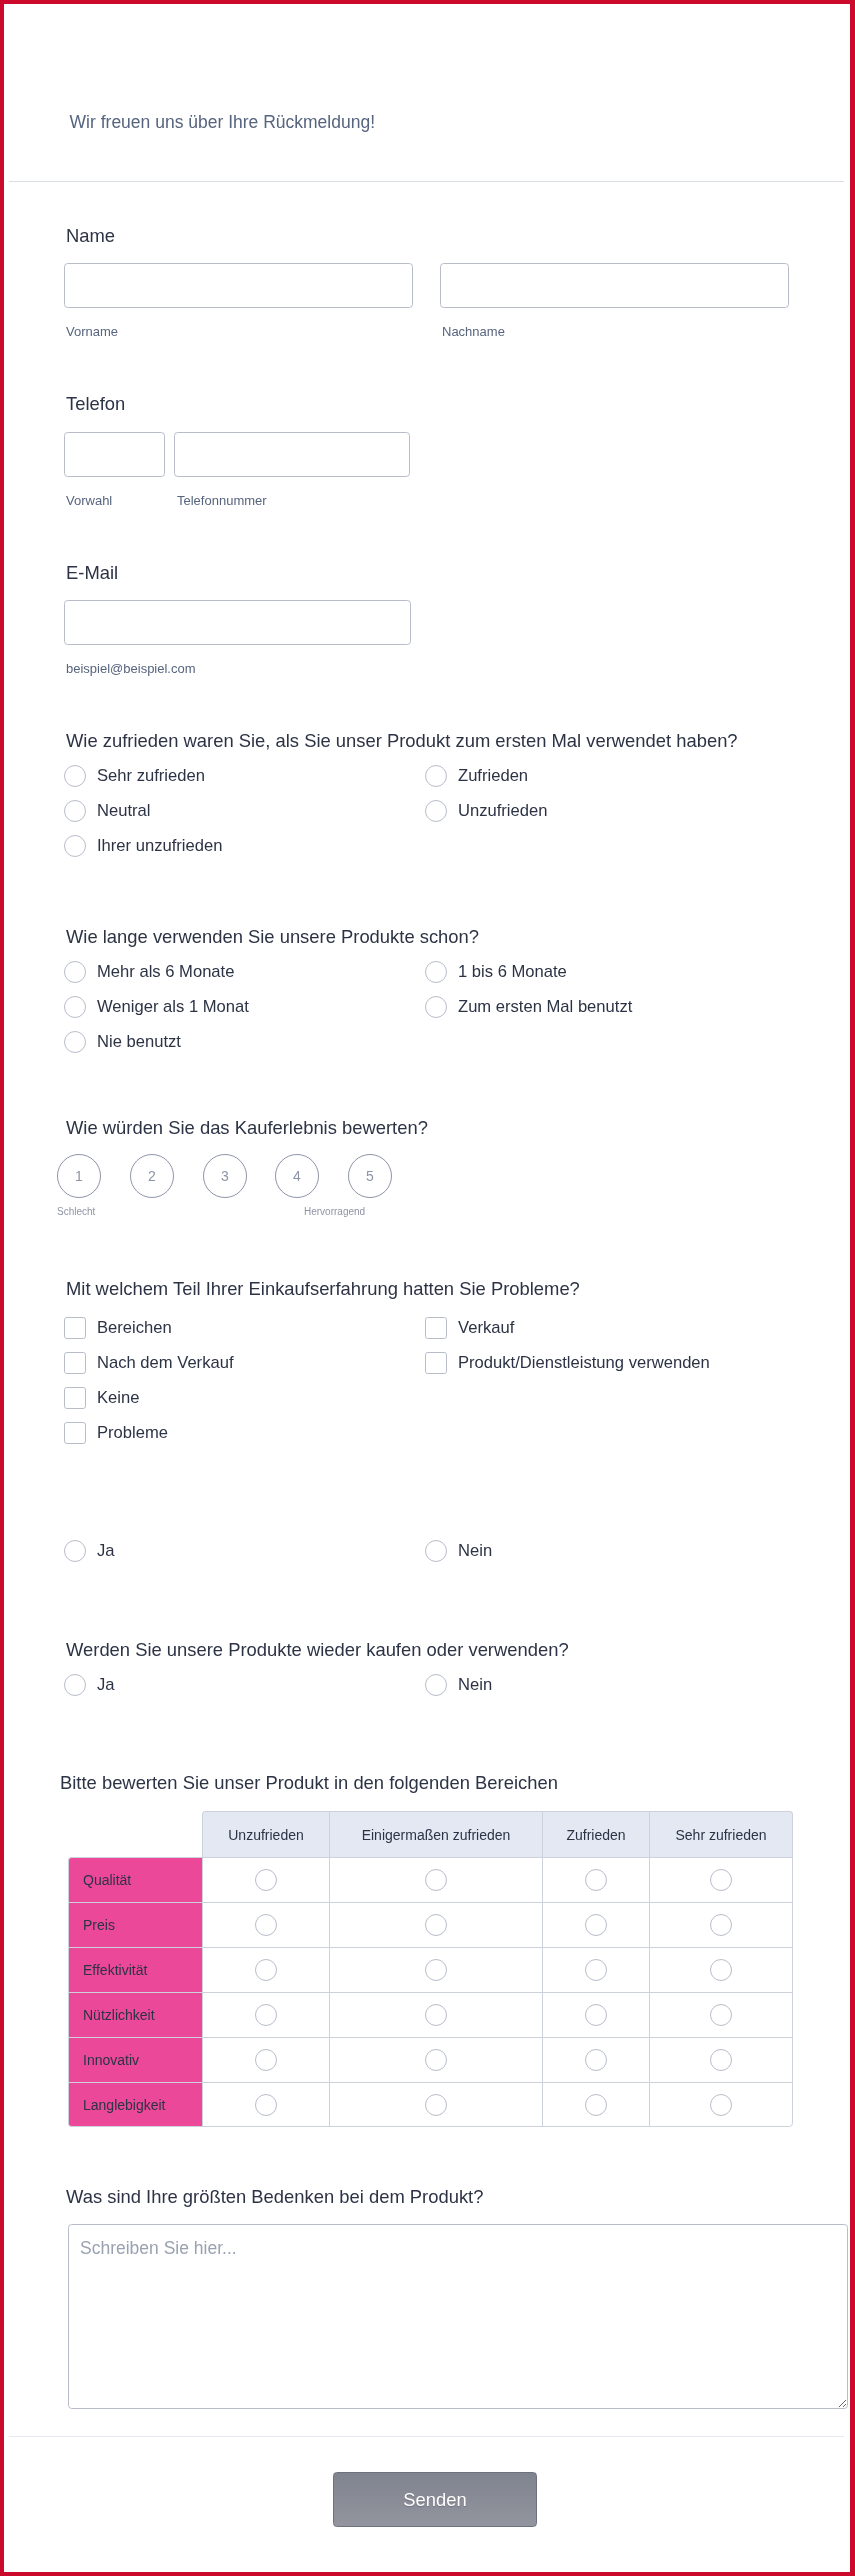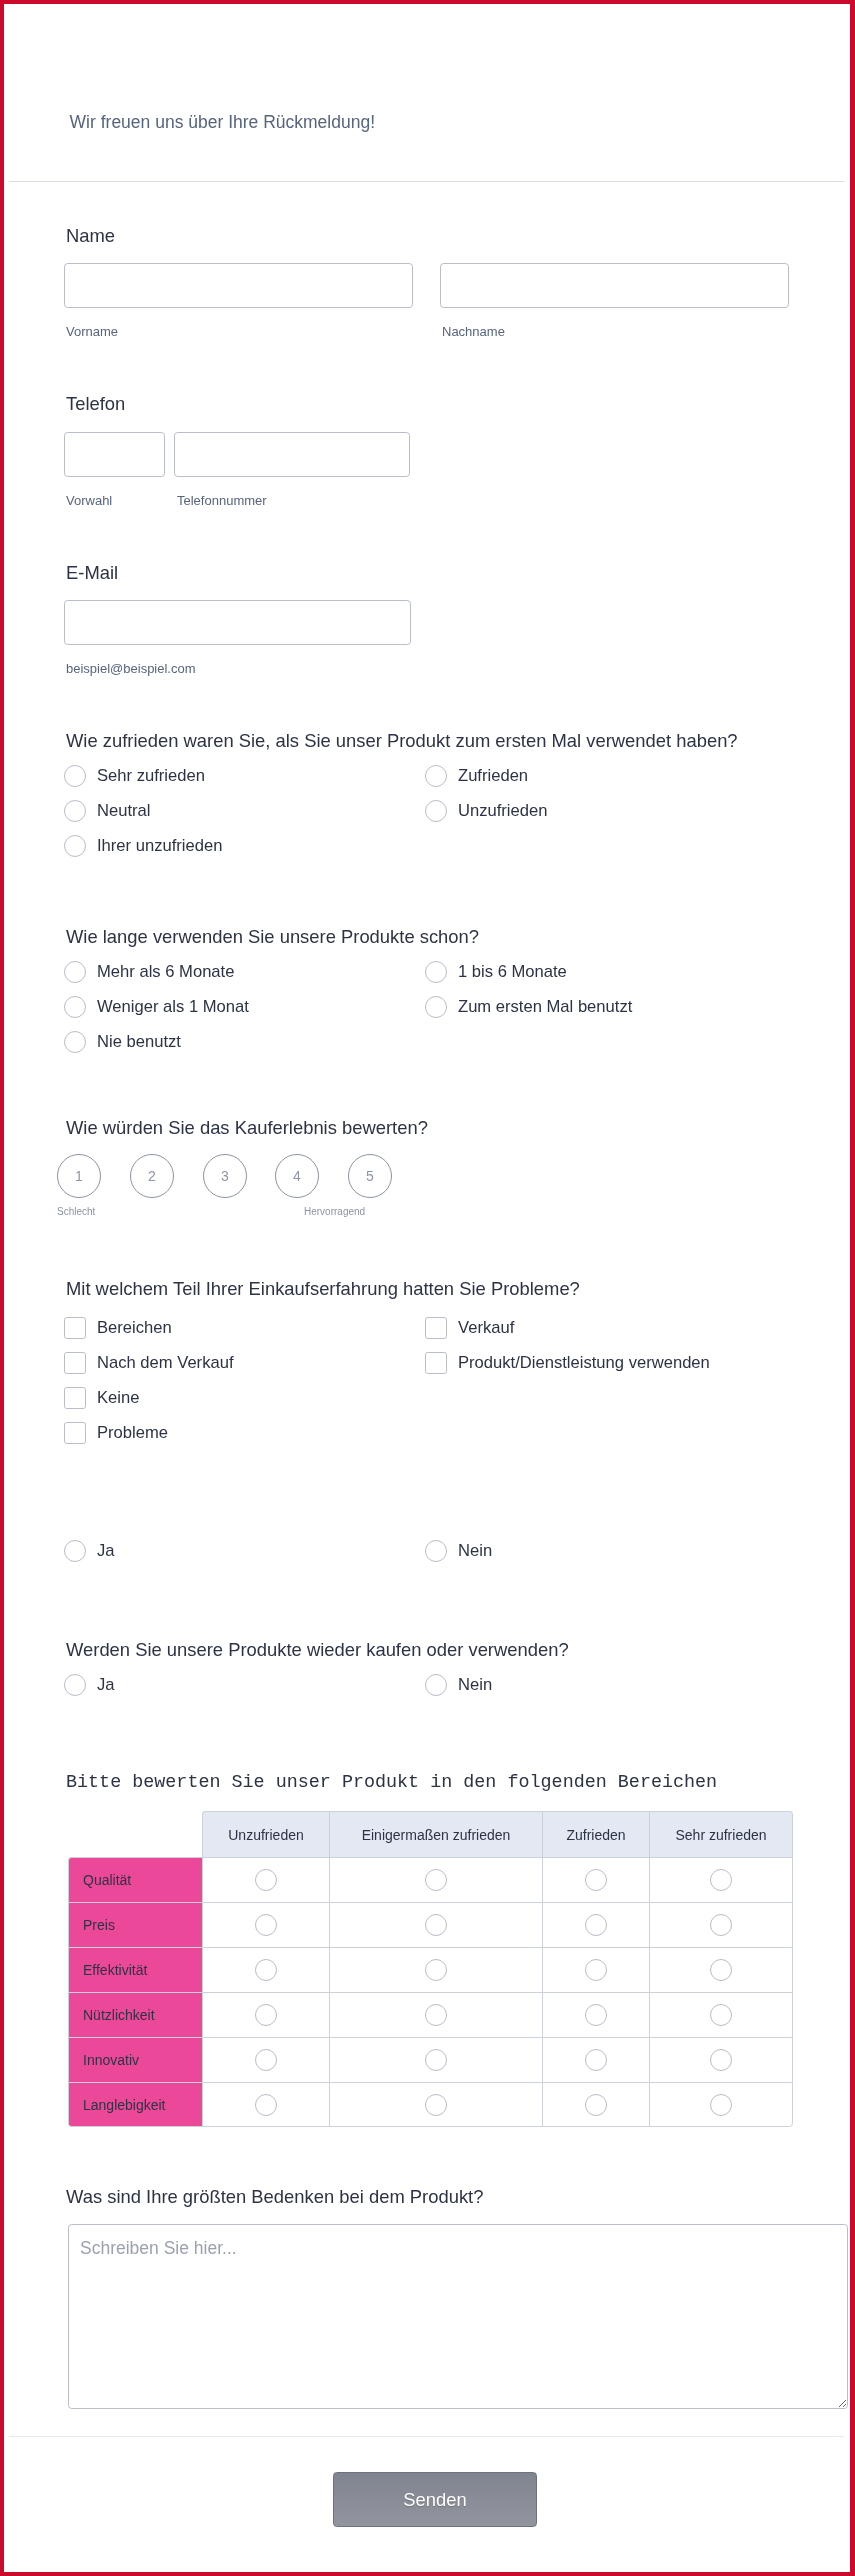--- a/index.html
+++ b/index.html
@@ -219,21 +219,21 @@
   <div class="label" style="left:62px; top:1635px;">Werden Sie unsere Produkte wieder kaufen oder verwenden?</div>
   <label class="opt" style="left:60px; top:1670px;">
       <span class="radio"></span>
       <span>Ja</span>
     </label>
   <label class="opt" style="left:421px; top:1670px;">
       <span class="radio"></span>
       <span>Nein</span>
     </label>
 
-  <div class="label" style="left:62px; top:1768px;font-family:Liberation Mono, monospace;">Bitte bewerten Sie unser Produkt in den folgenden Bereichen</div>
+  <div class="label" style="left:56px; top:1768px;">Bitte bewerten Sie unser Produkt in den folgenden Bereichen</div>
   <table class="matrix">
     <thead>
       <tr>
         <th class="blank" style="width:134px;"></th>
         <th class="first-h" style="width:127px;">Unzufrieden</th>
         <th style="width:213px;">Einigermaßen zufrieden</th>
         <th style="width:107px;">Zufrieden</th>
         <th style="width:144px;">Sehr zufrieden</th>
       </tr>
     </thead>

